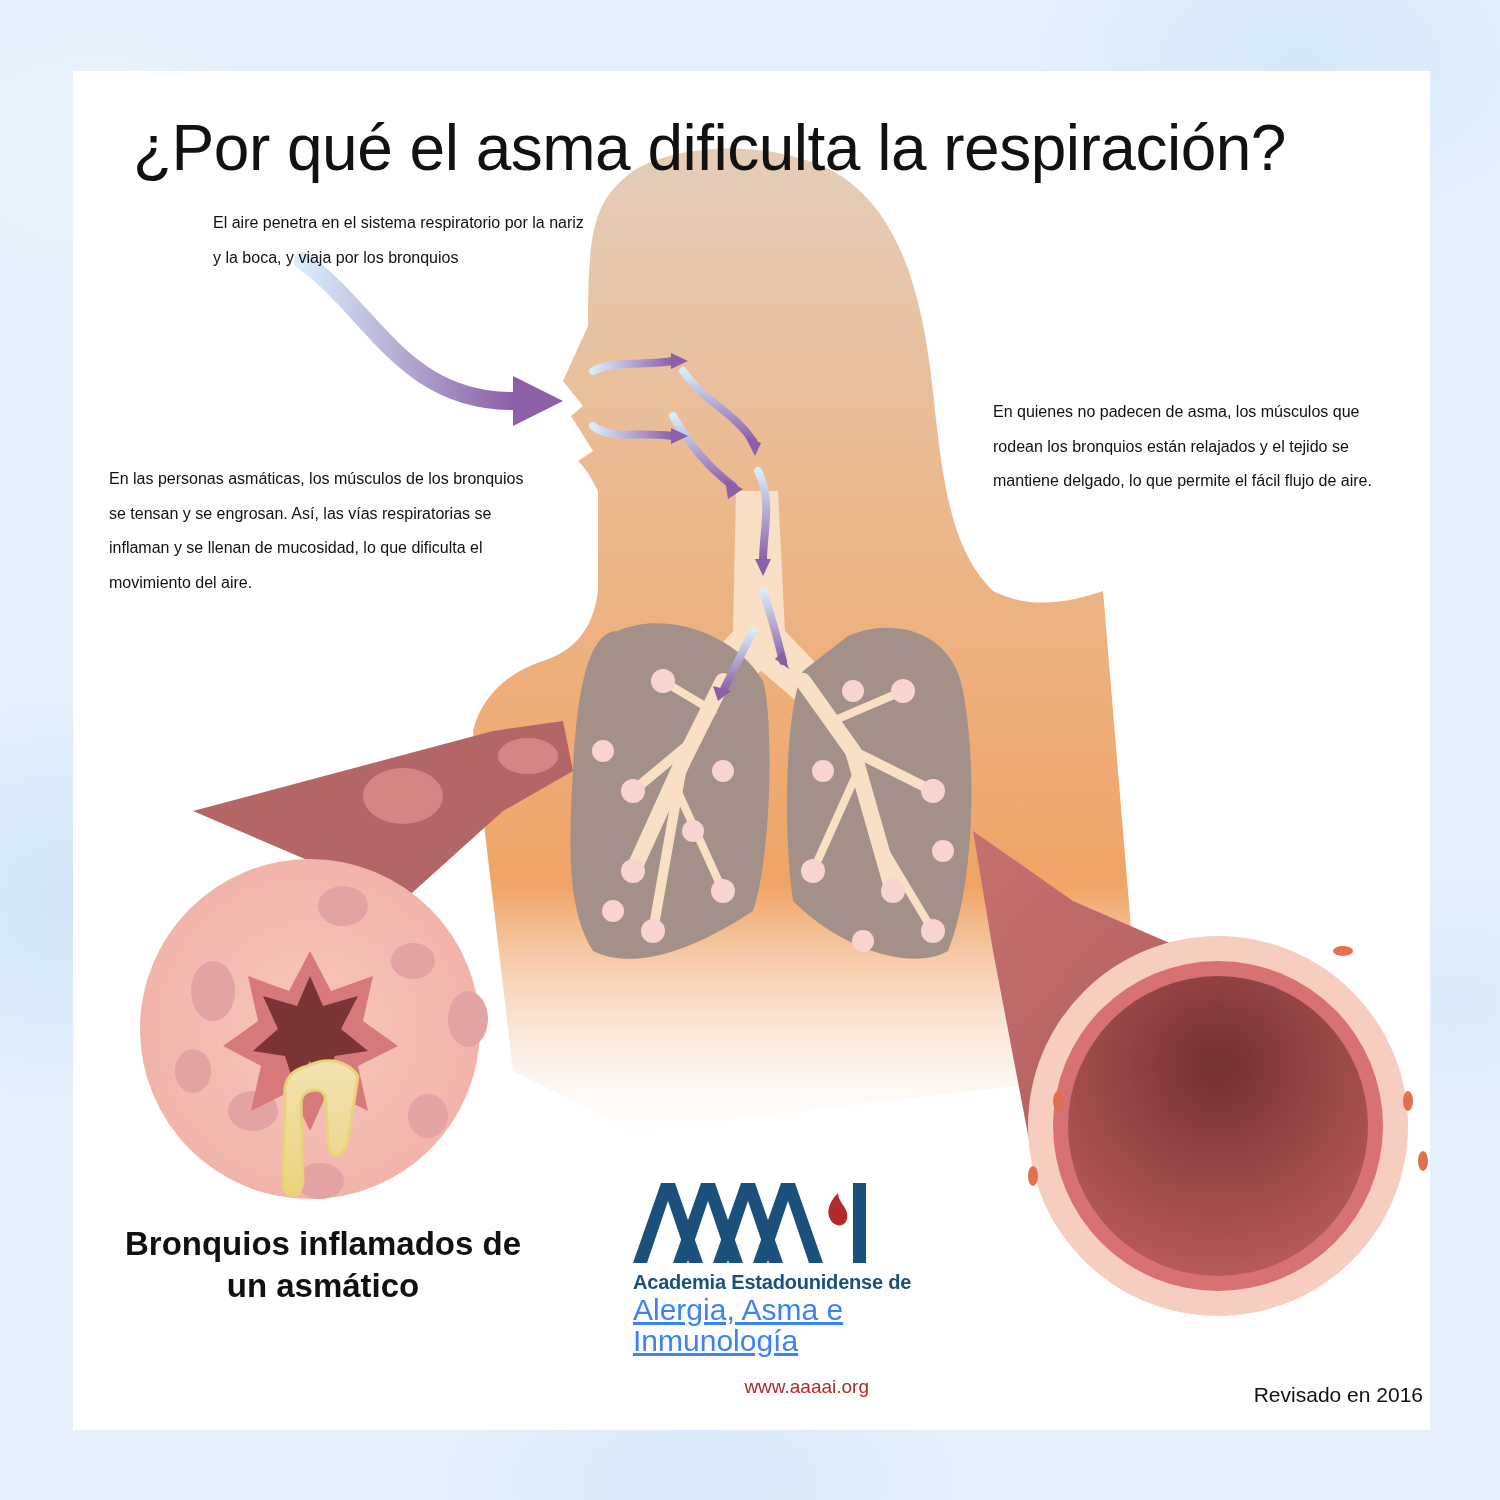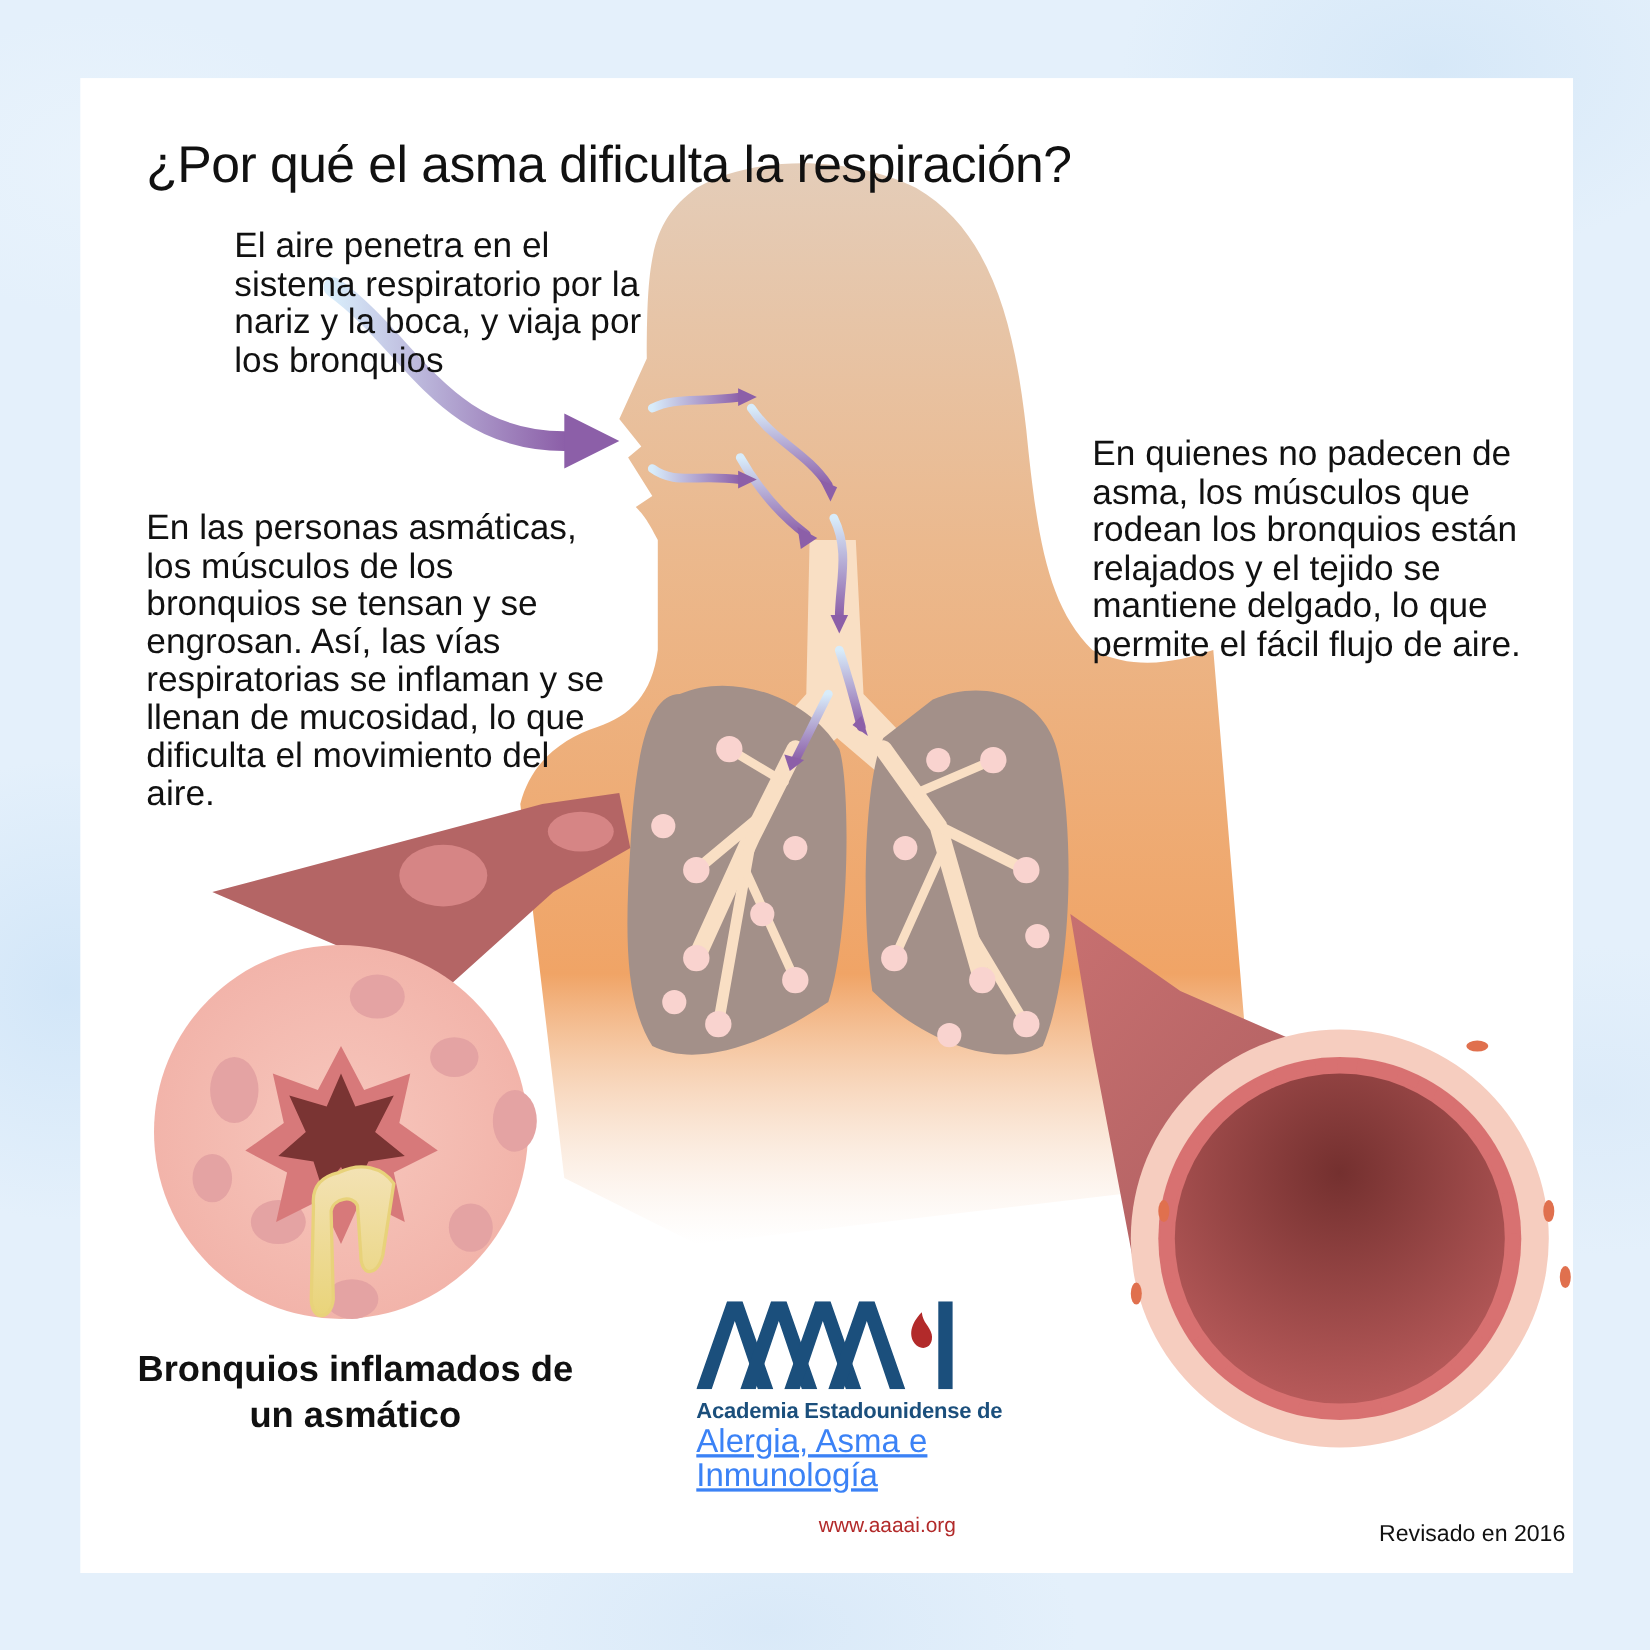--- a/index.html
+++ b/index.html
@@ -14,24 +14,24 @@
         radial-gradient(ellipse 350px 200px at 1450px 1000px, #dcebf9 0%, transparent 70%),
         radial-gradient(ellipse 400px 200px at 700px 1480px, #d9e9f8 0%, transparent 70%),
         #e4f0fb;
     }
     .panel {
       position: absolute; left: 73px; top: 71px; width: 1357px; height: 1359px;
       background: #ffffff; overflow: hidden;
     }
     .art { position: absolute; left: 0; top: 0; width: 1357px; height: 1359px; }
     .txt { position: absolute; color: #111; }
-    .title { left: 60px; top: 50px; font-size: 47px; letter-spacing: -0.5px; white-space: nowrap; }
-    .block { font-size: 32px; line-height: 34.5px; }
+    .title { left: 60px; top: 40px; font-size: 64px; letter-spacing: -0.5px; white-space: nowrap; }
+    .block { font-size: 16px; line-height: 34.5px; }
     .intro { left: 140px; top: 135px; width: 380px; }
-    .asthma { left: 60px; top: 391px; width: 420px; }
+    .asthma { left: 36px; top: 391px; width: 420px; }
     .normal { left: 920px; top: 324px; width: 390px; text-align: left; }
     .caption { font-size: 33px; line-height: 42px; text-align: center; }
     .cap-left { left: 50px; top: 1152px; width: 400px; font-weight: bold; }
     .cap-right { left: 930px; top: 1206px; width: 380px; }
     .revised { left: 1100px; top: 1312px; font-size: 21px; width: 250px; text-align: right; }
     .logo { position: absolute; left: 560px; top: 1112px; width: 260px; text-align: left; }
     .logo-mark { position: relative; height: 80px; width: 250px; }
     .logo-line1 { color: #1b4f7c; font-size: 20px; font-weight: bold; letter-spacing: -0.2px; margin-top: 4px; white-space: nowrap; }
     .logo-line2 { color: #3b82f6; font-size: 30px; line-height: 31px; white-space: nowrap; text-decoration: underline; }
     .logo-url { color: #b22a2a; font-size: 19px; text-align: right; width: 236px; margin-top: 20px; }

